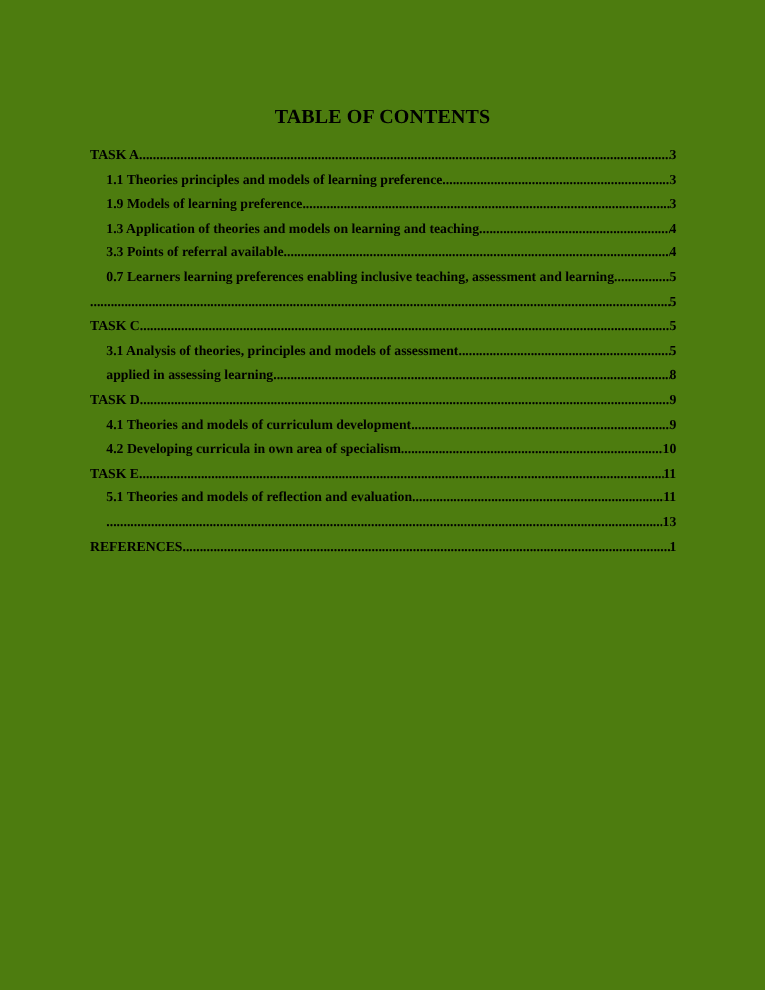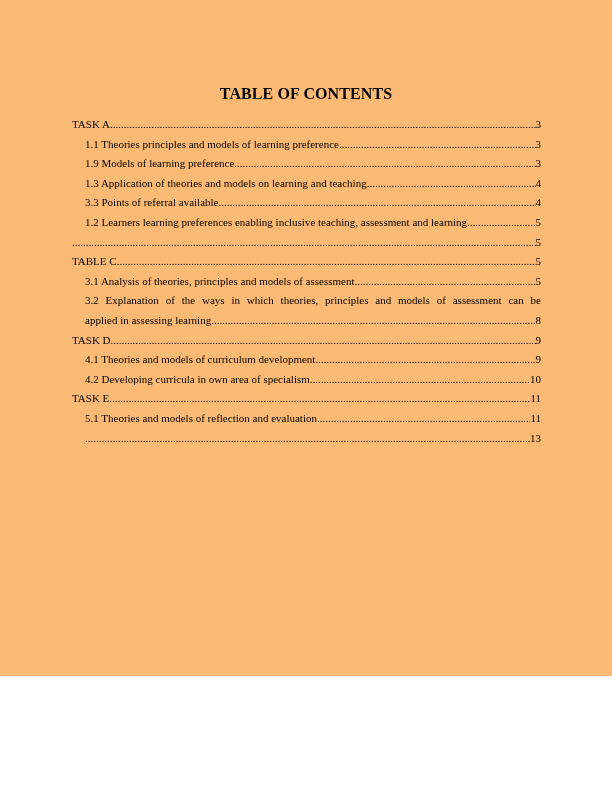--- a/index.html
+++ b/index.html
@@ -13,39 +13,40 @@
       position: relative;
       overflow: hidden;
       font-family: "Liberation Serif", "DejaVu Serif", serif;
       color: #000000;
     }
     .page {
       position: absolute;
       left: 0;
       top: 0;
       width: 612px;
-      height: 676px;
-      background: #fdba74;
+      height: 792px;
+      background: #4d7c0f;
     }
     .toc-title {
       position: absolute;
       left: 0;
       width: 612px;
       top: 84px;
       text-align: center;
       font-weight: bold;
       font-size: 16px;
       line-height: 20px;
       letter-spacing: 0.1px;
     }
     .toc-list {
       position: absolute;
       left: 72px;
       top: 115px;
       width: 469px;
+      font-weight: bold;
     }
     .toc-entry {
       display: flex;
       align-items: flex-end;
       font-size: 11px;
       line-height: 19.6px;
       height: 19.6px;
       white-space: nowrap;
       overflow: hidden;
       cursor: pointer;
@@ -137,44 +138,43 @@
       <span class="page-num">4</span>
     </div>
 
     <div class="toc-entry level-2">
       <span class="label">3.3 Points of referral available</span>
       <span class="leader"></span>
       <span class="page-num">4</span>
     </div>
 
     <div class="toc-entry level-2">
-      <span class="label">1.2 Learners learning preferences enabling inclusive teaching, assessment and learning</span>
-      <span class="leader"></span>
-      <span class="page-num">5</span>
-    </div>
-
-    <div class="toc-entry level-1">
-      <span class="leader"></span>
-      <span class="page-num">5</span>
-    </div>
-
-    <div class="toc-entry level-1">
-      <span class="label">TABLE C</span>
+      <span class="label">0.7 Learners learning preferences enabling inclusive teaching, assessment and learning</span>
+      <span class="leader"></span>
+      <span class="page-num">5</span>
+    </div>
+
+    <div class="toc-entry level-1">
+      <span class="leader"></span>
+      <span class="page-num">5</span>
+    </div>
+
+    <div class="toc-entry level-1">
+      <span class="label">TASK C</span>
       <span class="leader"></span>
       <span class="page-num">5</span>
     </div>
 
     <div class="toc-entry level-2">
       <span class="label">3.1 Analysis of theories, principles and models of assessment</span>
       <span class="leader"></span>
       <span class="page-num">5</span>
     </div>
 
     <div class="toc-entry-wrap">
-      <div class="line1">3.2 Explanation of the ways in which theories, principles and models of assessment can be</div>
       <div class="line2">
         <span class="label">applied in assessing learning</span>
         <span class="leader"></span>
         <span class="page-num">8</span>
       </div>
     </div>
 
     <div class="toc-entry level-1">
       <span class="label">TASK D</span>
       <span class="leader"></span>
@@ -203,15 +203,20 @@
       <span class="label">5.1 Theories and models of reflection and evaluation</span>
       <span class="leader"></span>
       <span class="page-num">11</span>
     </div>
 
     <div class="toc-entry level-2">
       <span class="leader"></span>
       <span class="page-num">13</span>
     </div>
 
+    <div class="toc-entry level-1">
+      <span class="label">REFERENCES</span>
+      <span class="leader"></span>
+      <span class="page-num">1</span>
+    </div>
 
   </div>
 </div>
 
 </body></html>

